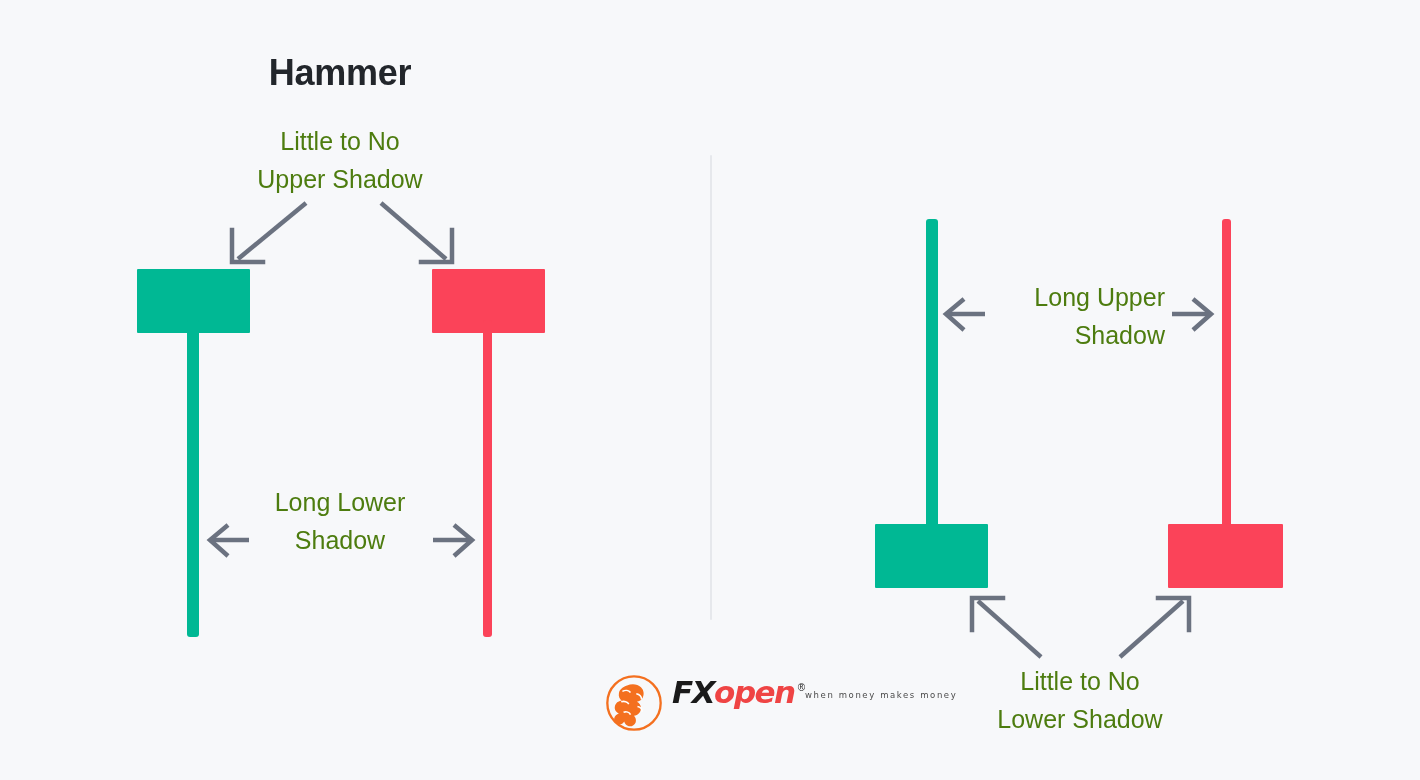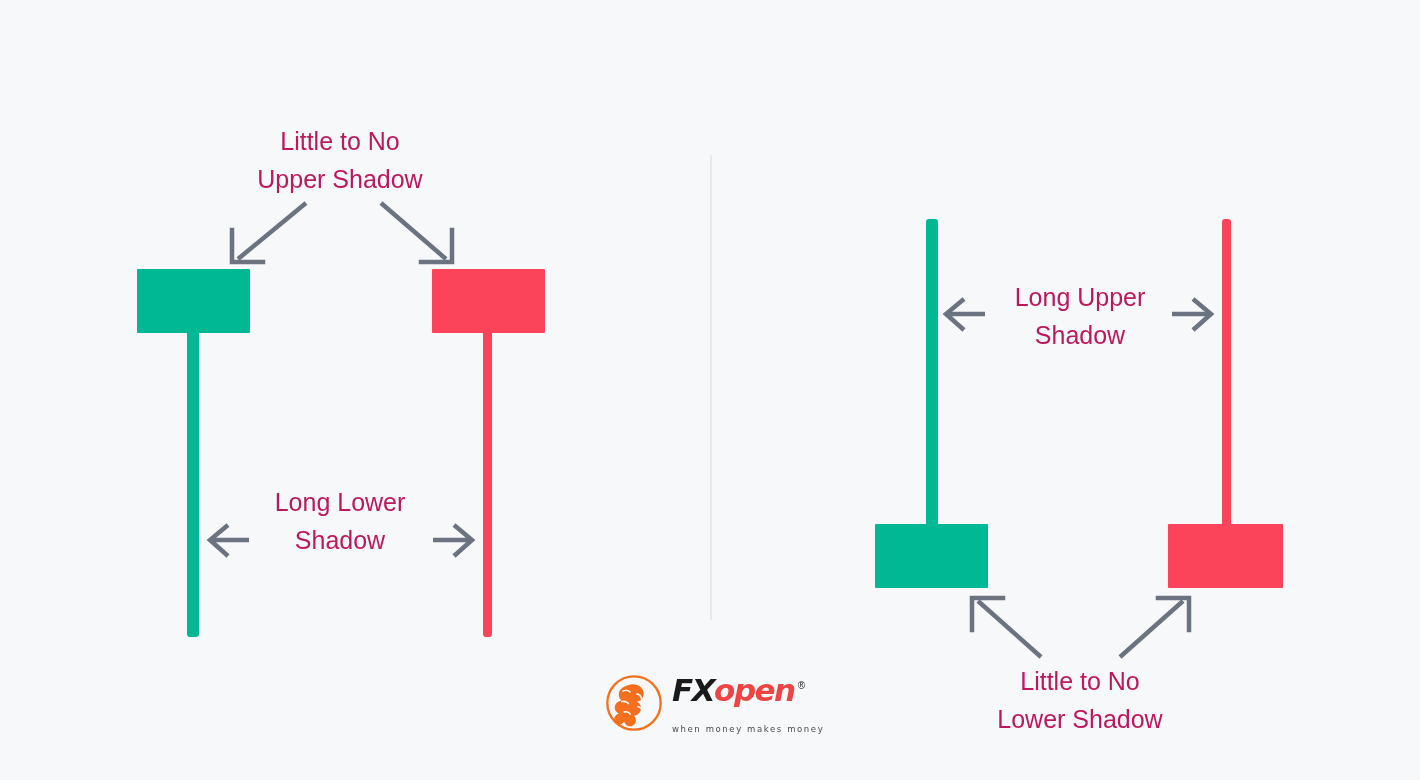--- a/index.html
+++ b/index.html
@@ -22,28 +22,28 @@
     letter-spacing:-0.3px;
     white-space:nowrap;
     text-align:center;
   }
   #title-hammer   { left:140px; top:52px; width:400px; }
   #title-inverted { left:880px; top:52px; width:400px; }
 
   .note {
     position:absolute;
     font-size:25px;
-    color:#be185d;
+    color:#4d7c0f;
     line-height:38px;
     text-align:center;
     white-space:pre-line;
   }
   #note-upper-left { left:140px; top:122px; width:400px; }
   #note-lower-left { left:255px; top:483px; width:170px; }
-  #note-upper-right{ left:995px; top:278px; width:170px; }
+  #note-upper-right{ left:995px; top:278px; width:170px;text-align:right; }
   #note-lower-right{ left:880px; top:662px; width:400px; }
 
   .divider {
     position:absolute;
     left:710px; top:155px;
     width:2px; height:465px;
     background:#e6e8ec;
     border-radius:1px;
   }
 
@@ -84,21 +84,21 @@
     width:215px; height:62px;
     display:flex; align-items:center; gap:9px;
   }
   #logo-emblem {
     width:58px; height:58px;
     flex:0 0 58px;
     position:relative;
   }
   #logo-wordmark {
     position:relative;
-    display:flex; flex-direction:column; justify-content:center;
+    display:flex; flex-direction:row; justify-content:center;
     height:58px;
   }
   .wm-row { display:flex; align-items:baseline; }
   .wm-fx {
     font-family:"DejaVu Sans", sans-serif;
     font-weight:bold; font-style:italic;
     font-size:31px; color:#1a1a1a; letter-spacing:-1.5px;
   }
   .wm-open {
     font-family:"DejaVu Sans", sans-serif;
@@ -126,20 +126,21 @@
     letter-spacing:0.5px;
     text-shadow:0 1px 1px rgba(255,255,255,0.85);
   }
   #watermark .zh { font-family:"DejaVu Sans", sans-serif; margin-right:14px; }
 </style>
 </head>
 <body>
 
 <div id="stage">
 
+  <div class="panel-title" id="title-hammer">Hammer</div>
 
 
   <div class="divider"></div>
 
   <div class="note" id="note-upper-left">Little to No
 Upper Shadow</div>
 
   <div class="body green" id="l-green-body"></div>
   <div class="wick green" id="l-green-wick"></div>
 

